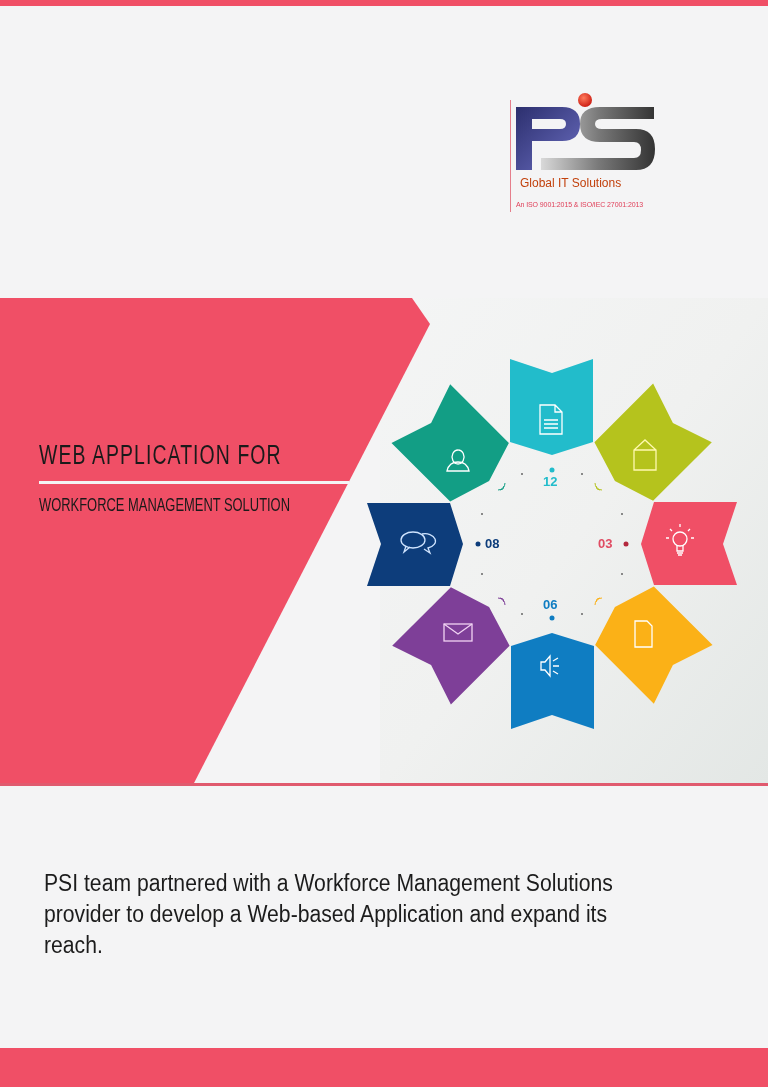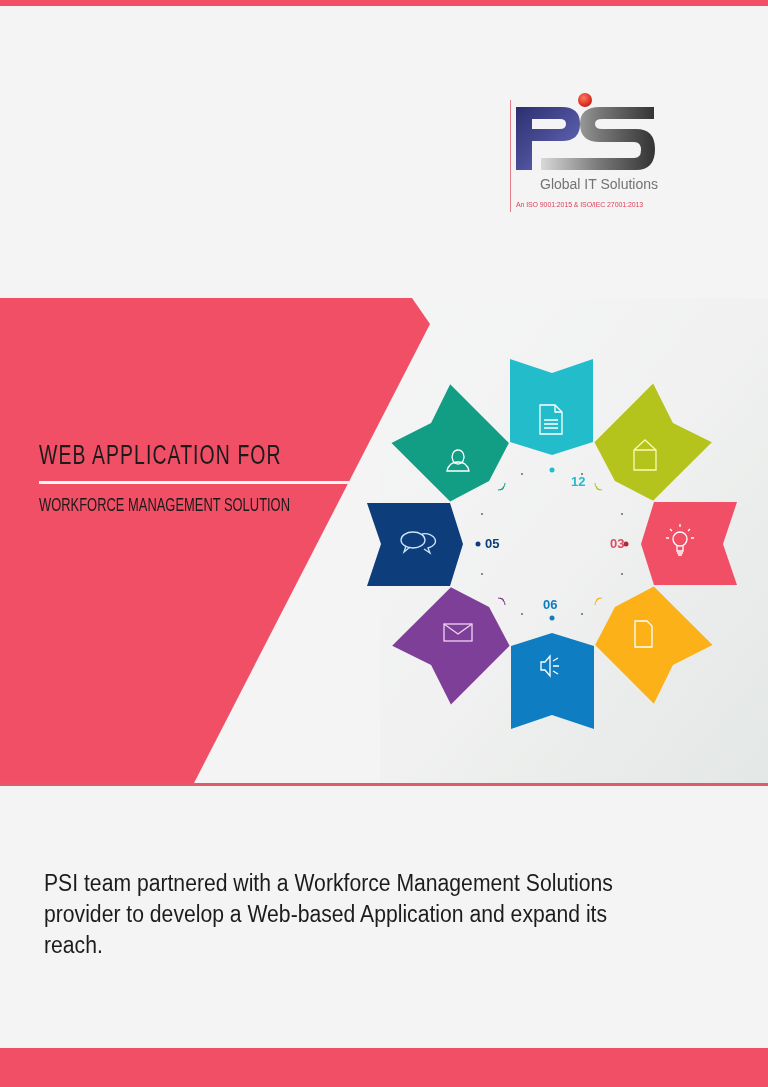--- a/index.html
+++ b/index.html
@@ -4,21 +4,21 @@
 <style>
   html, body { margin:0; padding:0; }
   body { width:768px; height:1087px; position:relative; overflow:hidden;
          background:#f4f4f5; font-family:"Liberation Sans", sans-serif; }
   .top-bar { position:absolute; left:0; top:0; width:768px; height:6px; background:#f04f66; }
   .bottom-bar { position:absolute; left:0; top:1048px; width:768px; height:39px; background:#f04f66; }
 
   .logo { position:absolute; left:500px; top:90px; width:200px; height:130px; }
   .logo-rule { position:absolute; left:510px; top:100px; width:1px; height:112px; background:#e57e8b; }
   .logo svg { position:absolute; left:0; top:0; }
-  .logo-tagline { position:absolute; left:540px; top:176px; font-size:14px; color:#737373; white-space:nowrap; }
+  .logo-tagline { position:absolute; left:520px; top:176px; font-size:12px; color:#c2410c; white-space:nowrap; }
   .logo-iso { position:absolute; left:516px; top:201px; font-size:7px; color:#e0405a; white-space:nowrap; letter-spacing:-0.1px; }
 
   .hero { position:absolute; left:0; top:298px; width:768px; height:489px; }
   .hero svg { position:absolute; left:0; top:0; }
 
   .title-main { position:absolute; left:39px; top:440px; font-size:27px; color:#1a1a1a; letter-spacing:1.5px;
                 font-family:"Liberation Sans Narrow","Liberation Sans", sans-serif; transform:scaleX(0.72); transform-origin:left top; white-space:nowrap; font-weight:normal; }
   .title-rule { position:absolute; left:39px; top:481px; width:310px; height:3px; background:#f4f4f5; }
   .title-sub { position:absolute; left:39px; top:494px; font-size:19px; color:#1a1a1a; transform:scaleX(0.68); transform-origin:left top; white-space:nowrap; }
 
@@ -164,24 +164,24 @@
           <path d="M406,248 l-2,6 l6,-5"></path>
         <path d="M422,236 a10,7 0 1 1 6,14 l2,5 l-6,-4"></path>
       </g>
 
       <g>
         <path d="M458,152 a6,7 0 1 0 0.1,0 M447,173 q2,-9 11,-9 q9,0 11,9 z"></path>
       </g>
     </g>
   </svg>
 
-  <div class="num" style="left:543px;top:176px;color:#22bccb;margin-left:28px;">12</div>
-  <div class="num" style="left:598px;top:238px;color:#e04c63;margin-left:12px;">03</div>
+  <div class="num" style="left:543px;top:176px;color:#22bccb;">12</div>
+  <div class="num" style="left:598px;top:238px;color:#e04c63;">03</div>
   <div class="num" style="left:543px;top:299px;color:#0f7dc2;text-align:right;">06</div>
-  <div class="num" style="left:485px;top:238px;color:#0d3d7b;">05</div>
+  <div class="num" style="left:485px;top:238px;color:#0d3d7b;">08</div>
 </div>
 
 <div class="title-main">WEB APPLICATION FOR</div>
 <div class="title-rule"></div>
 <div class="title-sub">WORKFORCE MANAGEMENT SOLUTION</div>
 
 <div class="intro">PSI team partnered with a Workforce Management Solutions provider to develop a Web-based Application and expand its reach.</div>
 
 <div class="bottom-bar"></div>
 

